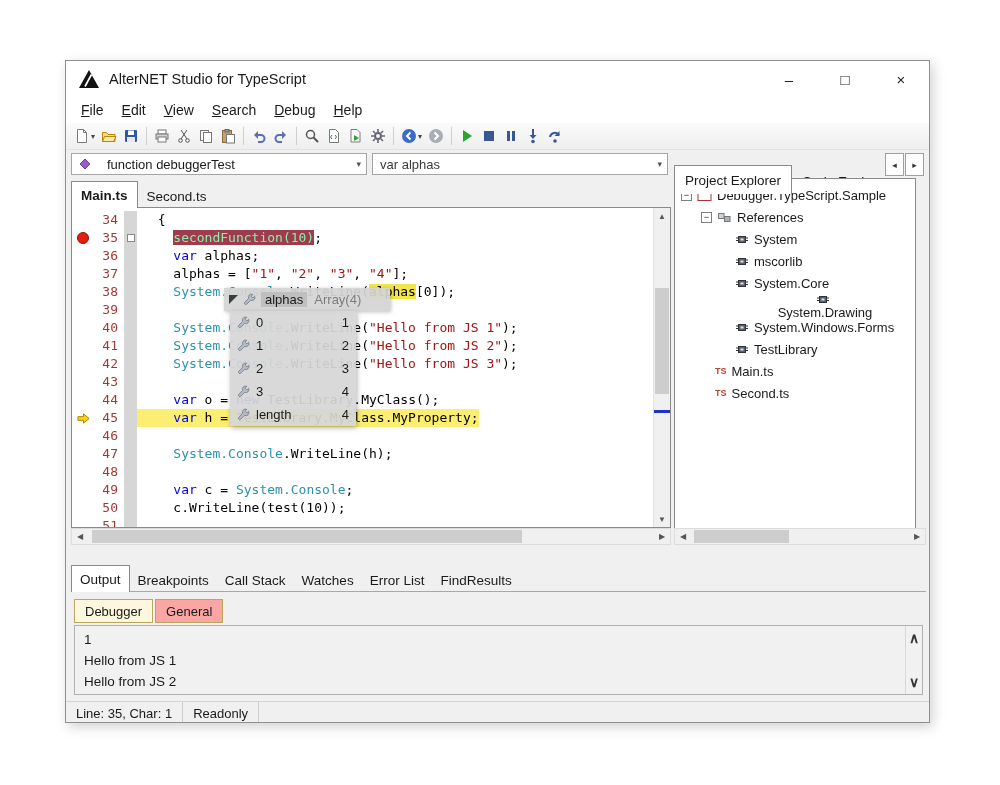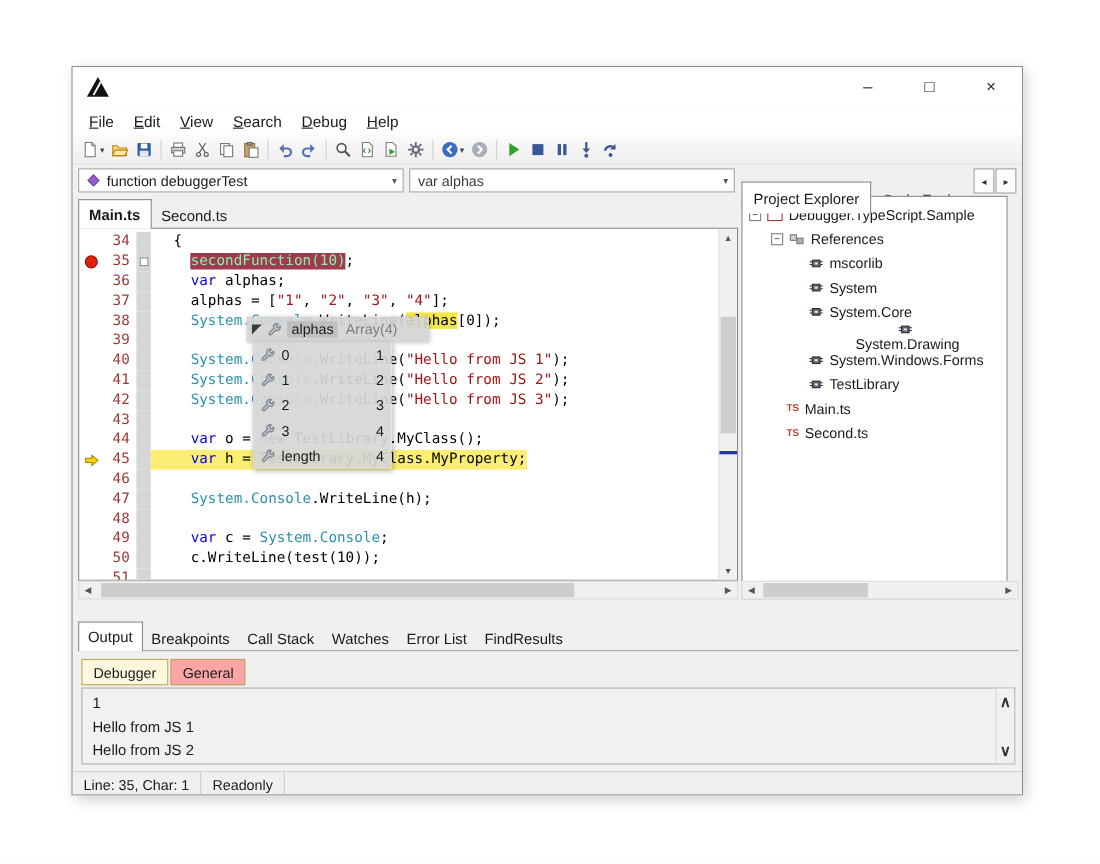--- a/index.html
+++ b/index.html
@@ -23,21 +23,21 @@
   
   .toolbar{position:absolute;left:0;top:62px;right:0;height:27px;background:linear-gradient(#fbfbfb,#eeeeee);
     border-bottom:1px solid #e2e2e2;display:flex;align-items:center;padding-left:5px}
   .tbtn{height:24px;display:flex;align-items:center;justify-content:center;padding:0 3px;border-radius:2px}
   .tbtn svg{width:16px;height:16px;display:block}
   .tcaret{font-size:8px;color:#444;margin-left:1px}
   .tsep{width:1px;height:18px;background:#cfcfcf;margin:0 4px;flex:none}
 
   
   .navrow{position:absolute;left:0;top:89px;right:0;height:28px;background:#f0f0f0}
-  .combo{position:absolute;top:3px;height:22px;background:#fff;border:1px solid #a5a5a5;display:flex;align-items:center;padding:0 22px 0 7px;gap:6px;overflow:hidden}
+  .combo{position:absolute;top:3px;height:22px;background:#fff;border:1px solid #a5a5a5;display:flex;align-items:center;padding:0 22px 0 7px;gap:16px;overflow:hidden}
   .combo .cval{white-space:nowrap}
   .combo .caret{position:absolute;right:5px;top:0;height:100%;display:flex;align-items:center;font-size:9px;color:#555}
   #combo-symbol{left:5px;width:296px}
   #combo-search{left:306px;width:296px;color:#3a3a3a}
   .ptabs{position:absolute;left:608px;top:16px;height:28px;display:flex;align-items:flex-end}
   .ptab{height:26px;padding:0 10px;display:flex;align-items:center;font-size:13.5px;white-space:nowrap}
   .ptab.active{background:#fff;border:1px solid #8a8a8a;border-bottom:none;height:29px;position:relative;z-index:3}
   .ptab:not(.active){max-width:96px;overflow:hidden}
   .tab-scrollers{position:absolute;right:5px;top:3px;display:flex}
   .tab-scroll{width:19px;height:23px;border:1px solid #a0a0a0;background:#fdfdfd;display:flex;align-items:center;justify-content:center;font-size:9px;color:#333;margin-left:1px}
@@ -117,20 +117,21 @@
 </head>
 <body>
 
 <div class="window">
 
   <div class="titlebar">
     <svg class="app-logo" viewBox="0 0 22 20">
       <path d="M11 1L21 19H1z" fill="#111"></path>
         <path d="M13.5 5.5l-6.5 12" stroke="#fff" stroke-width="1.7"></path>
     </svg>
+    <span class="title-text">AlterNET Studio for TypeScript</span>
     <div class="win-controls">
       <div class="win-btn">–</div>
       <div class="win-btn">□</div>
       <div class="win-btn">×</div>
     </div>
   </div>
 
   <div class="menubar" id="menubar">
       <div class="menu-item">File</div>
       <div class="menu-item">Edit</div>
@@ -560,31 +561,31 @@
           <span class="tree-label">References</span>
         </div>
         <div class="tree-row" style="padding-left: 60px;">
           <span class="tree-ico">
             <svg width="14" height="11" viewBox="0 0 14 11">
               <rect x="3.5" y="2.5" width="7" height="6" fill="#5a6068" stroke="#333"></rect>
               <path d="M1 4h2.5M1 6.5h2.5M10.5 4H13M10.5 6.5H13" stroke="#333"></path>
               <rect x="5.5" y="4.5" width="3" height="2" fill="#cfe2ff"></rect>
             </svg>
           </span>
-          <span class="tree-label">mscorlib</span>
+          <span class="tree-label">System</span>
         </div>
         <div class="tree-row" style="padding-left: 60px;">
           <span class="tree-ico">
             <svg width="14" height="11" viewBox="0 0 14 11">
               <rect x="3.5" y="2.5" width="7" height="6" fill="#5a6068" stroke="#333"></rect>
               <path d="M1 4h2.5M1 6.5h2.5M10.5 4H13M10.5 6.5H13" stroke="#333"></path>
               <rect x="5.5" y="4.5" width="3" height="2" fill="#cfe2ff"></rect>
             </svg>
           </span>
-          <span class="tree-label">System</span>
+          <span class="tree-label">mscorlib</span>
         </div>
         <div class="tree-row" style="padding-left: 60px;">
           <span class="tree-ico">
             <svg width="14" height="11" viewBox="0 0 14 11">
               <rect x="3.5" y="2.5" width="7" height="6" fill="#5a6068" stroke="#333"></rect>
               <path d="M1 4h2.5M1 6.5h2.5M10.5 4H13M10.5 6.5H13" stroke="#333"></path>
               <rect x="5.5" y="4.5" width="3" height="2" fill="#cfe2ff"></rect>
             </svg>
           </span>
           <span class="tree-label">System.Core</span>

